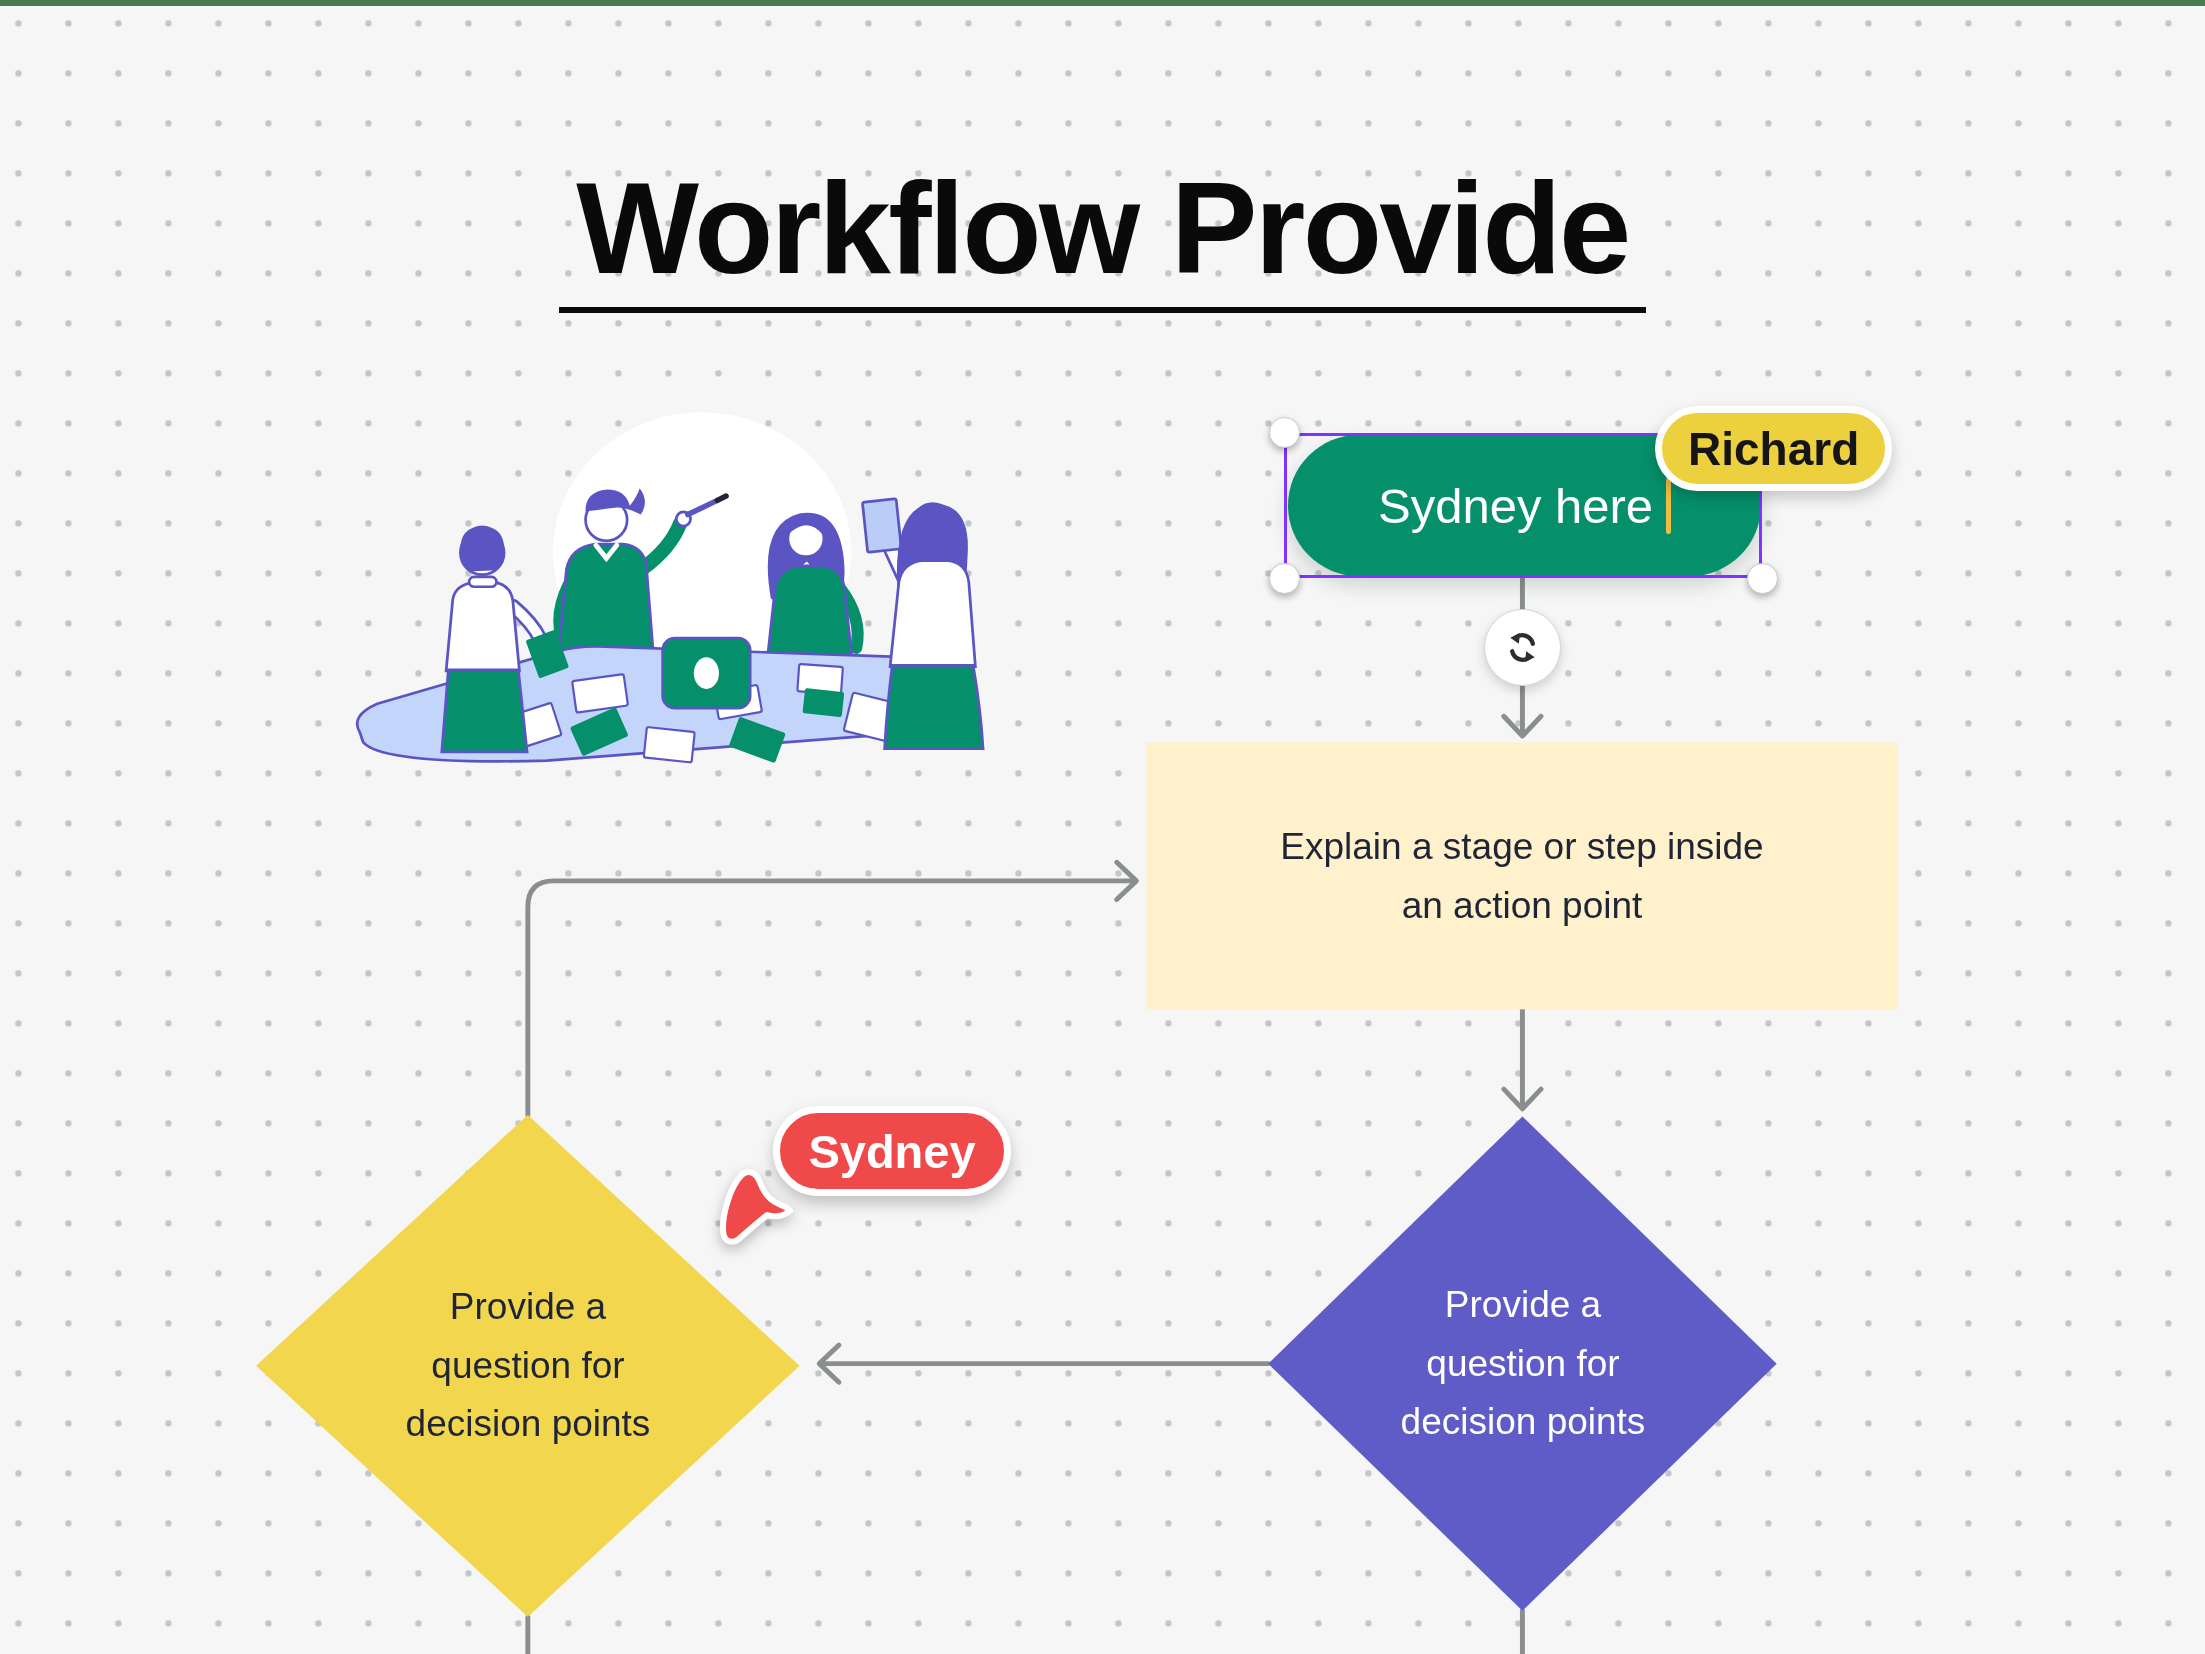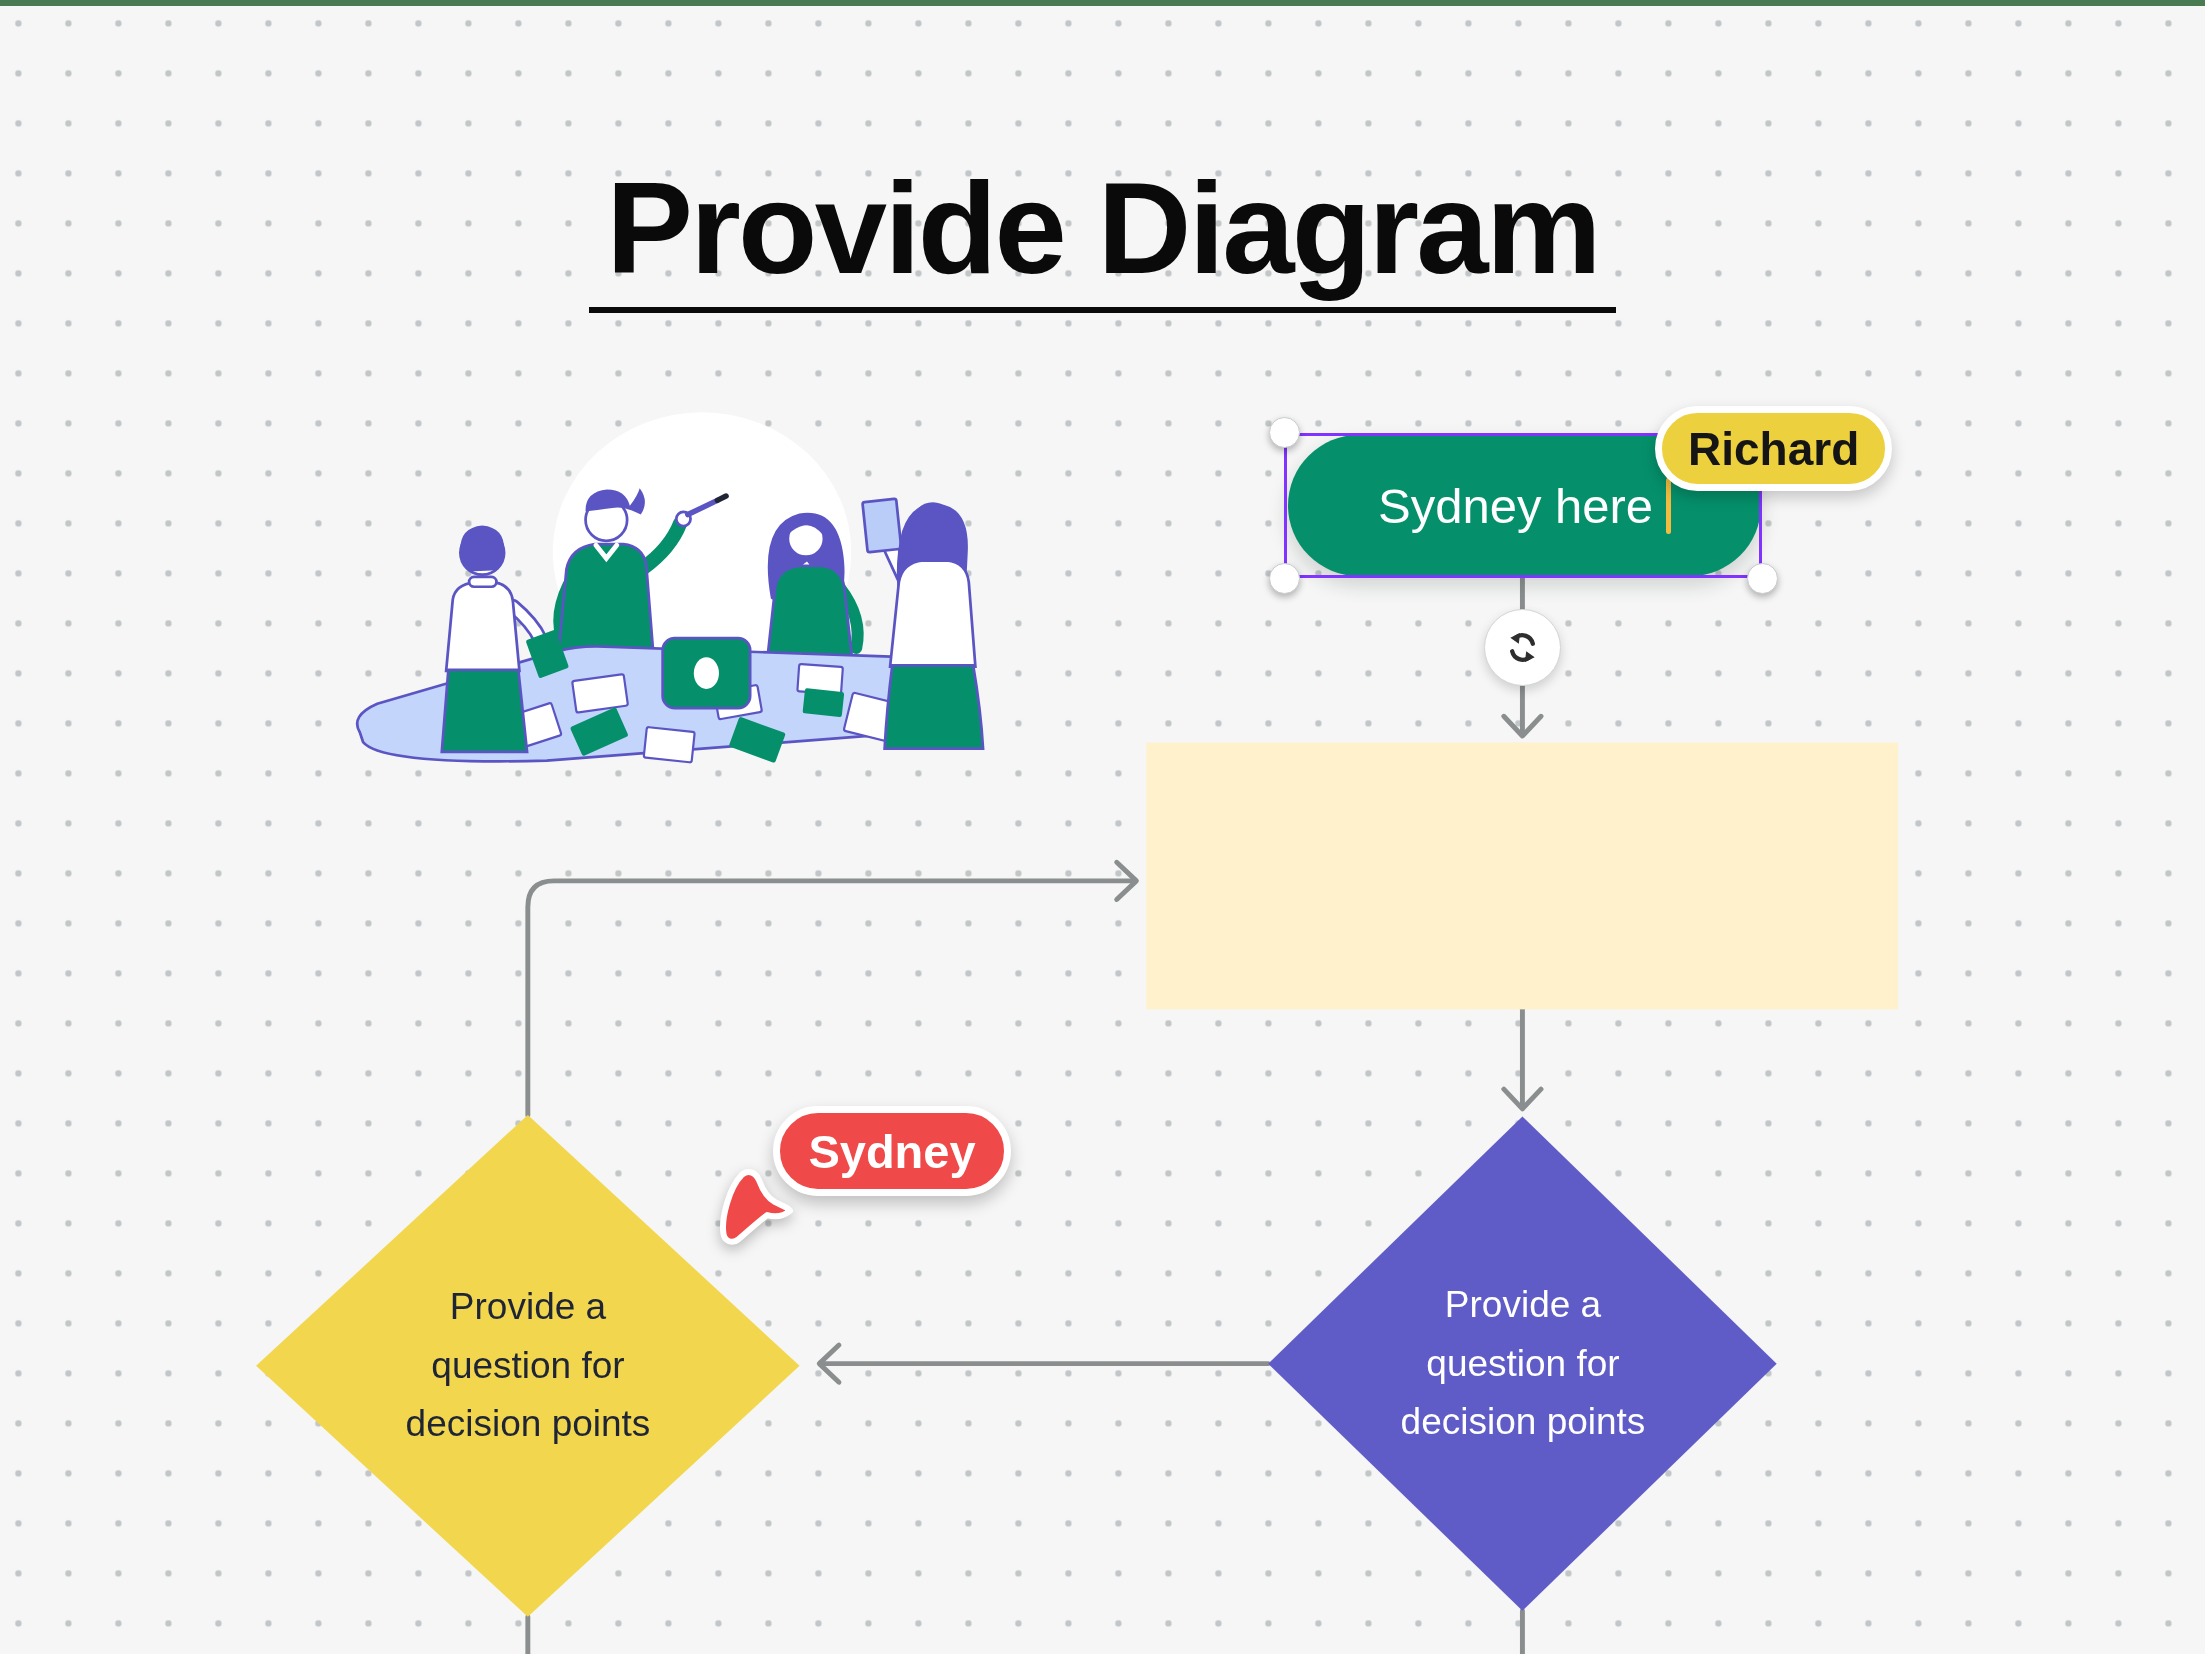--- a/index.html
+++ b/index.html
@@ -60,21 +60,21 @@
     filter:drop-shadow(0 5.5px 6.6px rgba(0,0,0,.25));}
 </style>
 </head>
 <body>
 
 <div class="stage">
 
   <div class="topbar"></div>
 
   <div class="title-wrap">
-    <span class="title-text">Provide Diagram</span>
+    <span class="title-text">Workflow Provide</span>
   </div>
 
   <svg class="illustration" viewBox="0 0 1220 700" aria-hidden="true">
     <ellipse cx="664" cy="271" rx="273" ry="256" fill="#ffffff"></ellipse>
 
     <g stroke-linecap="round">
       <path d="M420 330 Q386 400 420 455" stroke="#05906b" stroke-width="22" fill="none"></path>
       <path d="M556 300 Q606 264 624 218" stroke="#05906b" stroke-width="26" fill="none"></path>
       <path d="M400 470 L416 302 Q424 262 468 256 L520 256 Q556 260 562 294 L576 470 Z" fill="#05906b" stroke="#5b55c4" stroke-width="5"></path>
       <path d="M470 258 L489 282 L508 258" fill="none" stroke="#ffffff" stroke-width="9"></path>
@@ -147,20 +147,23 @@
       <path d="M965 2040 V1659 Q965 1611 1013 1611 H2076"></path>
       <path d="M2042 1577 L2078 1611 L2042 1645"></path>
       <path d="M965 2957 V3030"></path>
       <path d="M2784 2946 V3030"></path>
     </g>
     <rect x="2096" y="1358" width="1375" height="488" fill="#fef1cb"></rect>
     <polygon points="2784,2042 3249,2494 2784,2946 2319,2494" fill="#5f5cc7"></polygon>
     <polygon points="965,2039 1462,2498 965,2957 468,2498" fill="#f2d74e"></polygon>
   </svg>
 
+  <div class="node-label action-label">
+    <span class="txt">Explain a stage or step inside an action point</span>
+  </div>
   <div class="node-label diamond-label dl-right">
     <span class="txt">Provide a question for decision points</span>
   </div>
   <div class="node-label diamond-label dl-left">
     <span class="txt">Provide a question for decision points</span>
   </div>
 
   <div class="start-node">
     <span class="label">Sydney here</span>
     <span class="caret"></span>

